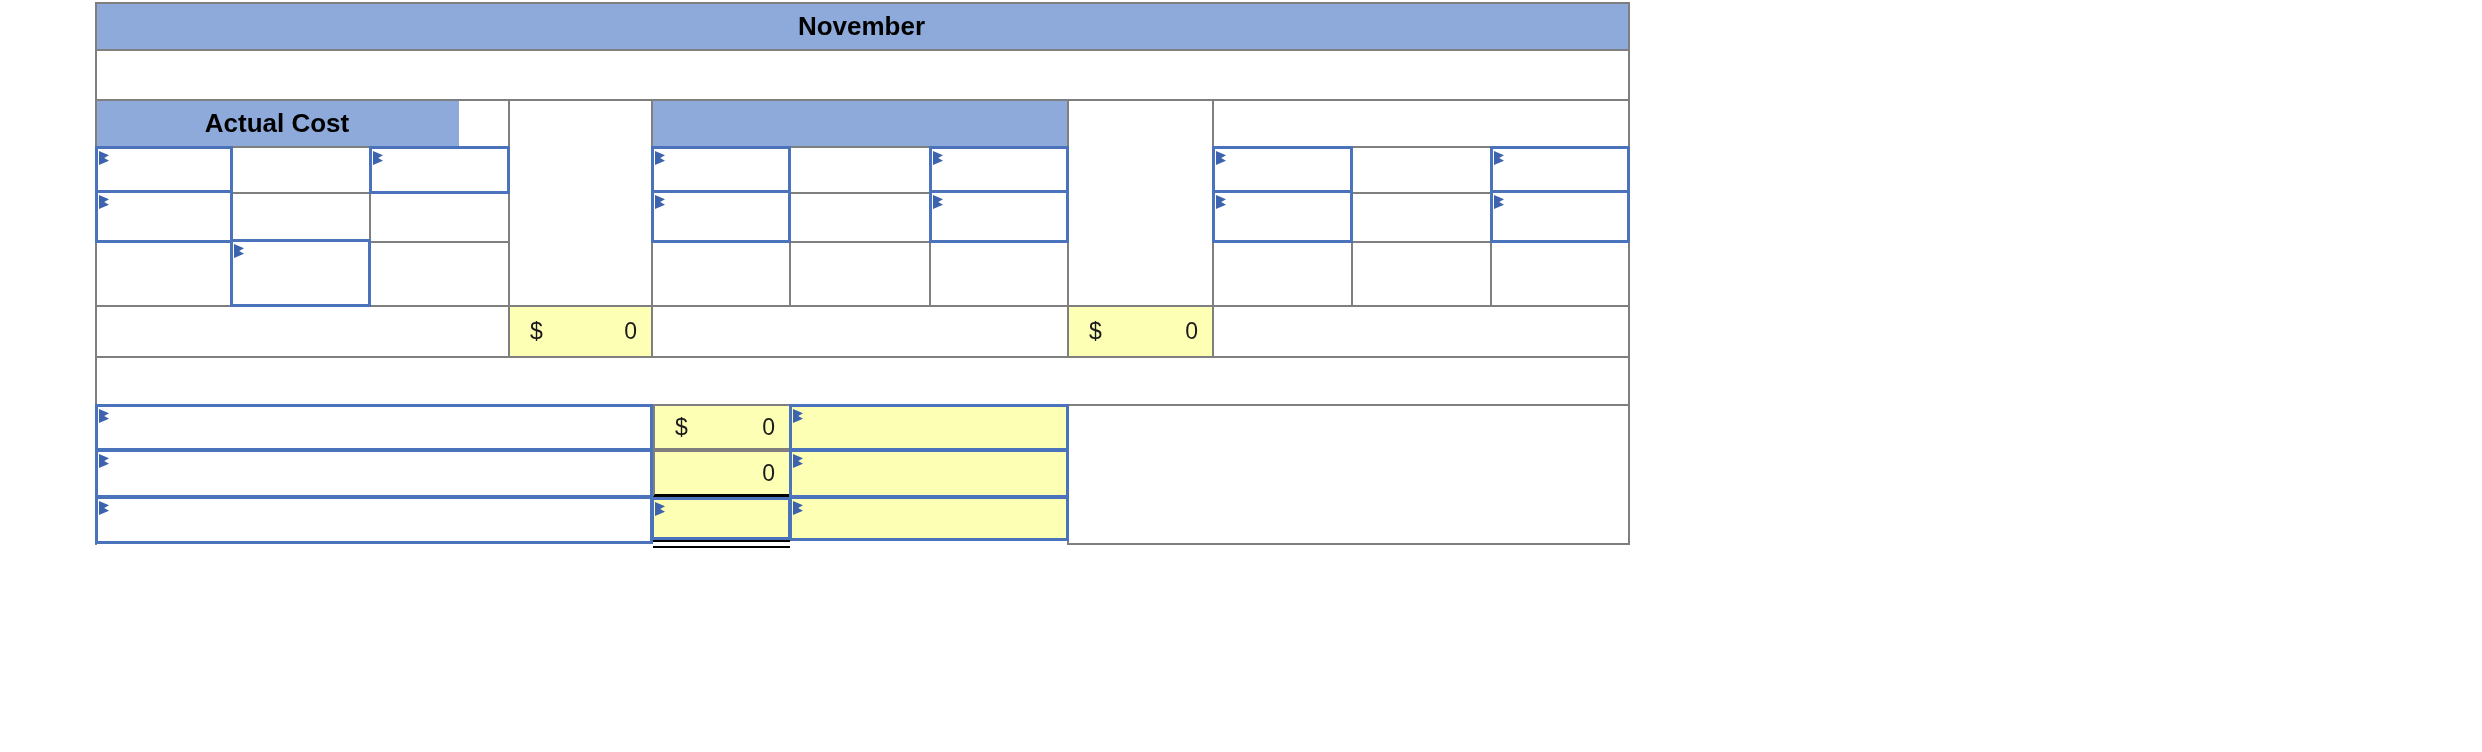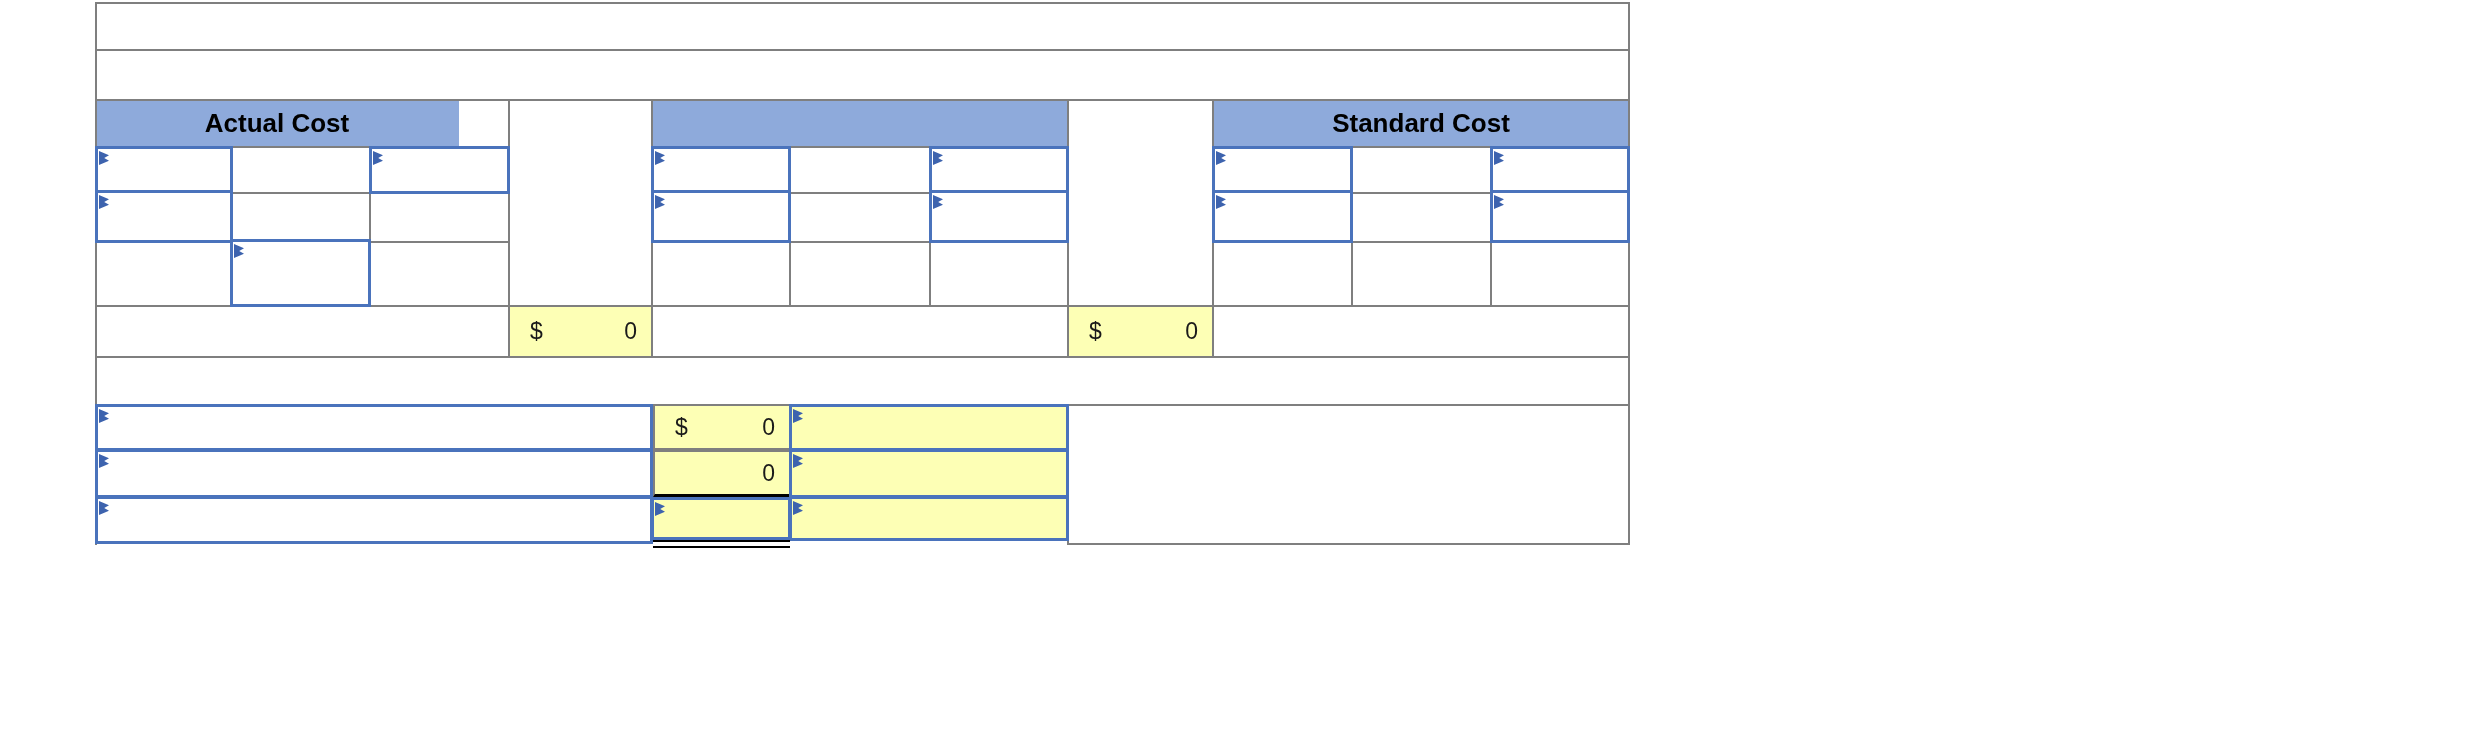--- a/index.html
+++ b/index.html
@@ -38,28 +38,28 @@
   .grayline-cell{border:2px solid var(--gridline);}
   .blackbottom{border-bottom:3px solid #000000;}
   .dbl-underline{height:8px;border-top:2px solid #000000;border-bottom:2px solid #000000;background:transparent;z-index:5;}
   .valtext{font-size:23px;color:#1A1A1A;}
 </style>
 </head>
 <body>
 
 <div id="canvas">
 
+  <div class="abs band" style="left:95px;top:4px;width:1533px;height:45px;">
+    <span class="band-label">November</span>
+  </div>
   <div class="abs band" style="left:95px;top:101px;width:364px;height:45px;">
     <span class="band-label">Actual Cost</span>
   </div>
   <div class="abs band" style="left:653px;top:101px;width:414px;height:45px;">
     <span class="band-label"></span>
-  </div>
-  <div class="abs band" style="left:1214px;top:101px;width:414px;height:45px;">
-    <span class="band-label">Standard Cost</span>
   </div>
 
   <div class="abs hline" style="left:95px;top:2px;width:1535px;"></div>
   <div class="abs hline" style="left:95px;top:49px;width:1535px;"></div>
   <div class="abs hline" style="left:95px;top:99px;width:1535px;"></div>
 
   <div class="abs hline" style="left:95px;top:146px;width:415px;"></div>
   <div class="abs hline" style="left:651px;top:146px;width:418px;"></div>
   <div class="abs hline" style="left:1212px;top:146px;width:418px;"></div>
 

